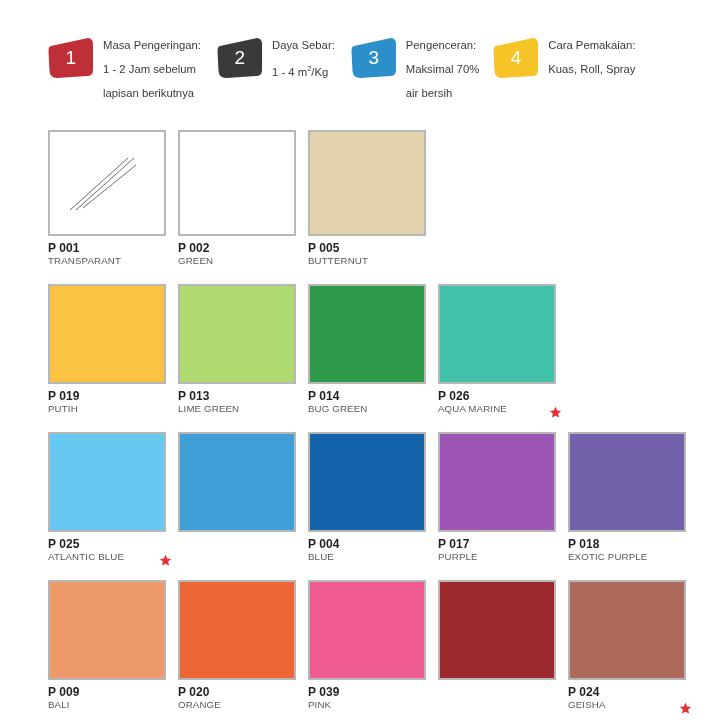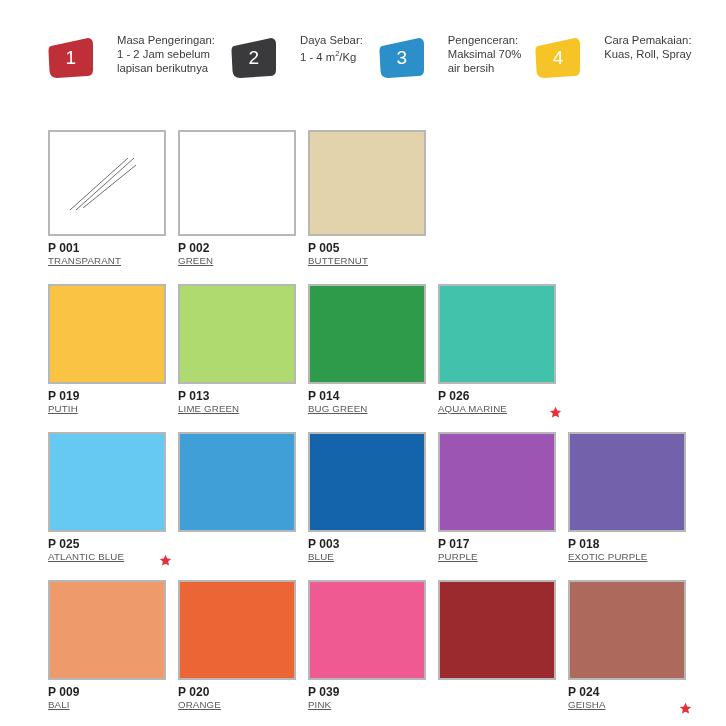--- a/index.html
+++ b/index.html
@@ -42,23 +42,23 @@
     display: flex;
     align-items: center;
     justify-content: center;
     color: #ffffff;
     font-size: 19px;
     font-weight: 400;
     font-family: "Liberation Sans", sans-serif;
     letter-spacing: 0.2px;
   }
   .spec-text {
-    margin-left: 23px;
+    margin-left: 9px;
     font-size: 11.3px;
-    line-height: 14px;
+    line-height: 24px;
     color: #3b3b3b;
     white-space: pre-line;
     padding-top: 3px;
   }
   .spec-text sup { font-size: 7.5px; vertical-align: super; }
 
   #spec-1 { margin-right: 16px; }
   #spec-2 { margin-right: 16px; }
   #spec-3 { margin-right: 14px; }
 
@@ -97,21 +97,20 @@
     font-weight: bold;
     color: #231f20;
     line-height: 12.5px;
     letter-spacing: 0.1px;
   }
   .swatch-name {
     font-size: 9.7px;
     color: #58595b;
     line-height: 12px;
     letter-spacing: 0.15px;
-    text-decoration: underline;
   }
   .swatch-star {
     position: absolute;
     right: -6px;
     bottom: 1px;
     width: 13px;
     height: 13px;
     line-height: 13px;
   }
 </style>
@@ -238,21 +237,21 @@
               <path d="M12 1.5l3.1 7.0 7.4.6-5.6 4.9 1.7 7.3L12 17.9 5.4 21.3l1.7-7.3L1.5 9.1l7.4-.6z" fill="#E8303A"></path>
             </svg></span>
         </div>
       </div>
       <div class="swatch-cell">
         <div class="swatch-box" style="background: rgb(64, 159, 214); border-color: rgb(183, 183, 183);"></div>
       </div>
       <div class="swatch-cell">
         <div class="swatch-box" style="background: rgb(20, 100, 172); border-color: rgb(183, 183, 183);"></div>
         <div class="swatch-meta">
-          <div class="swatch-code">P 003</div>
+          <div class="swatch-code">P 004</div>
           <div class="swatch-name">BLUE</div>
         </div>
       </div>
       <div class="swatch-cell">
         <div class="swatch-box" style="background: rgb(157, 85, 180); border-color: rgb(183, 183, 183);"></div>
         <div class="swatch-meta">
           <div class="swatch-code">P 017</div>
           <div class="swatch-name">PURPLE</div>
         </div>
       </div>

